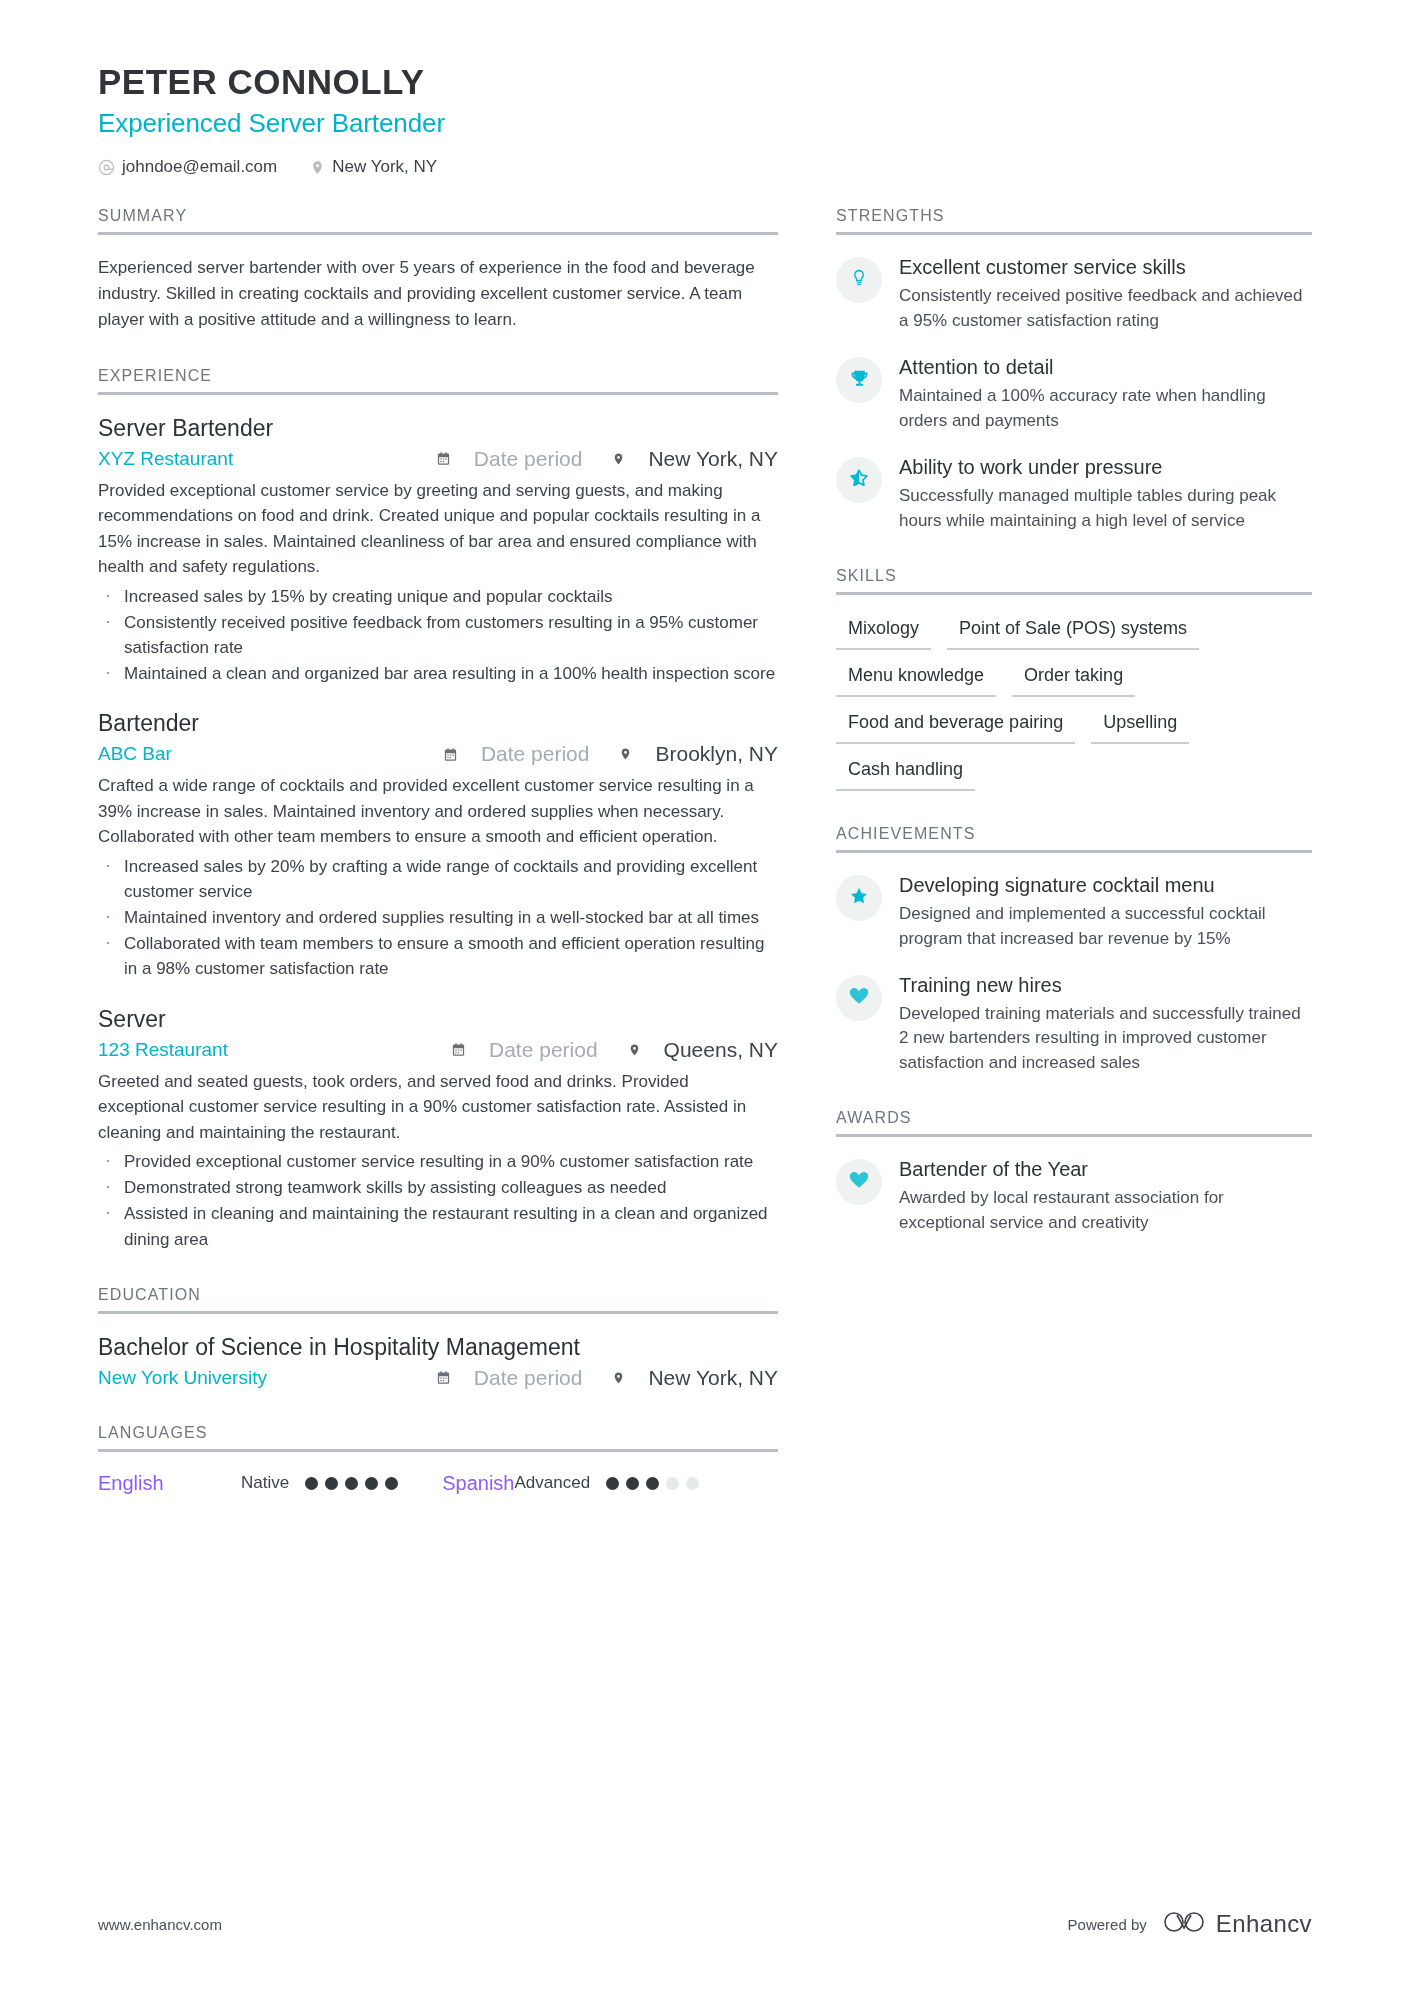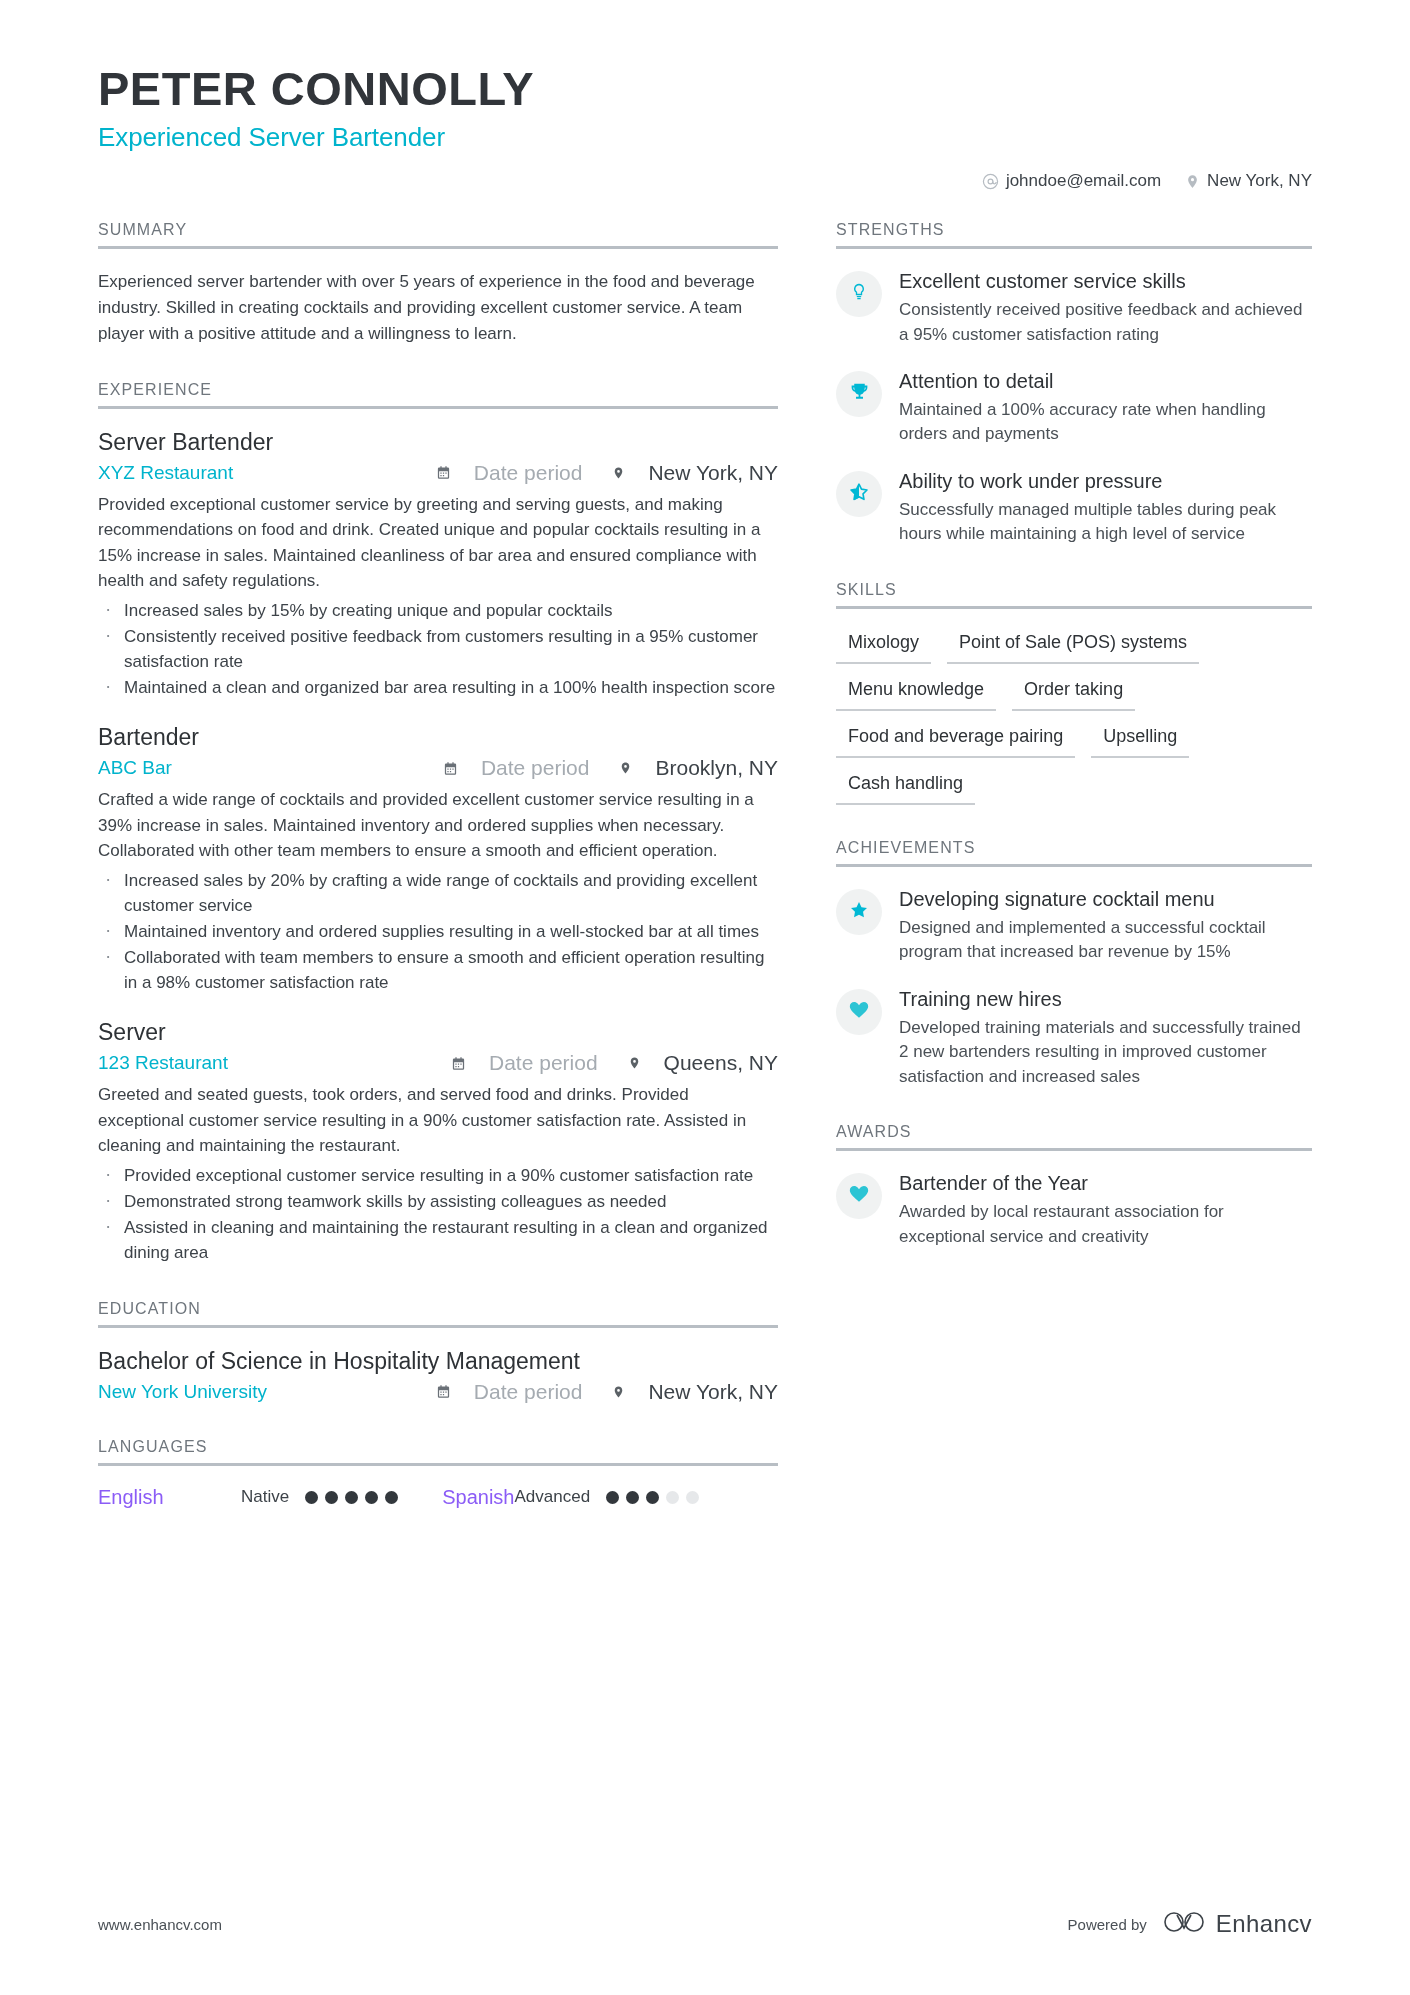--- a/index.html
+++ b/index.html
@@ -11,40 +11,39 @@
   .page {
     position: relative;
     width: 1410px;
     min-height: 1995px;
     background: #fff;
     padding: 62px 98px 0 98px;
   }
 
   
   .name {
-    font-size: 47px;
+    font-size: 35px;
     font-weight: bold;
     letter-spacing: 0.5px;
     color: #31353a;
     line-height: 1.15;
     margin-bottom: 6px;
   }
   .title {
     font-size: 26px;
     color: #00b3cc;
     font-weight: normal;
     margin-bottom: 18px;
     letter-spacing: -0.1px;
   }
   .contact-row {
     display: flex;
     align-items: center;
-    gap: 24px;
+    gap: 33px;
     margin-bottom: 30px;
-    justify-content: flex-end;
   }
   .contact-item {
     display: flex;
     align-items: center;
     gap: 7px;
     font-size: 17px;
     color: #3d4349;
   }
   .contact-item .ico { color: #b6bcc2; display: inline-flex; align-items: center; }
 

